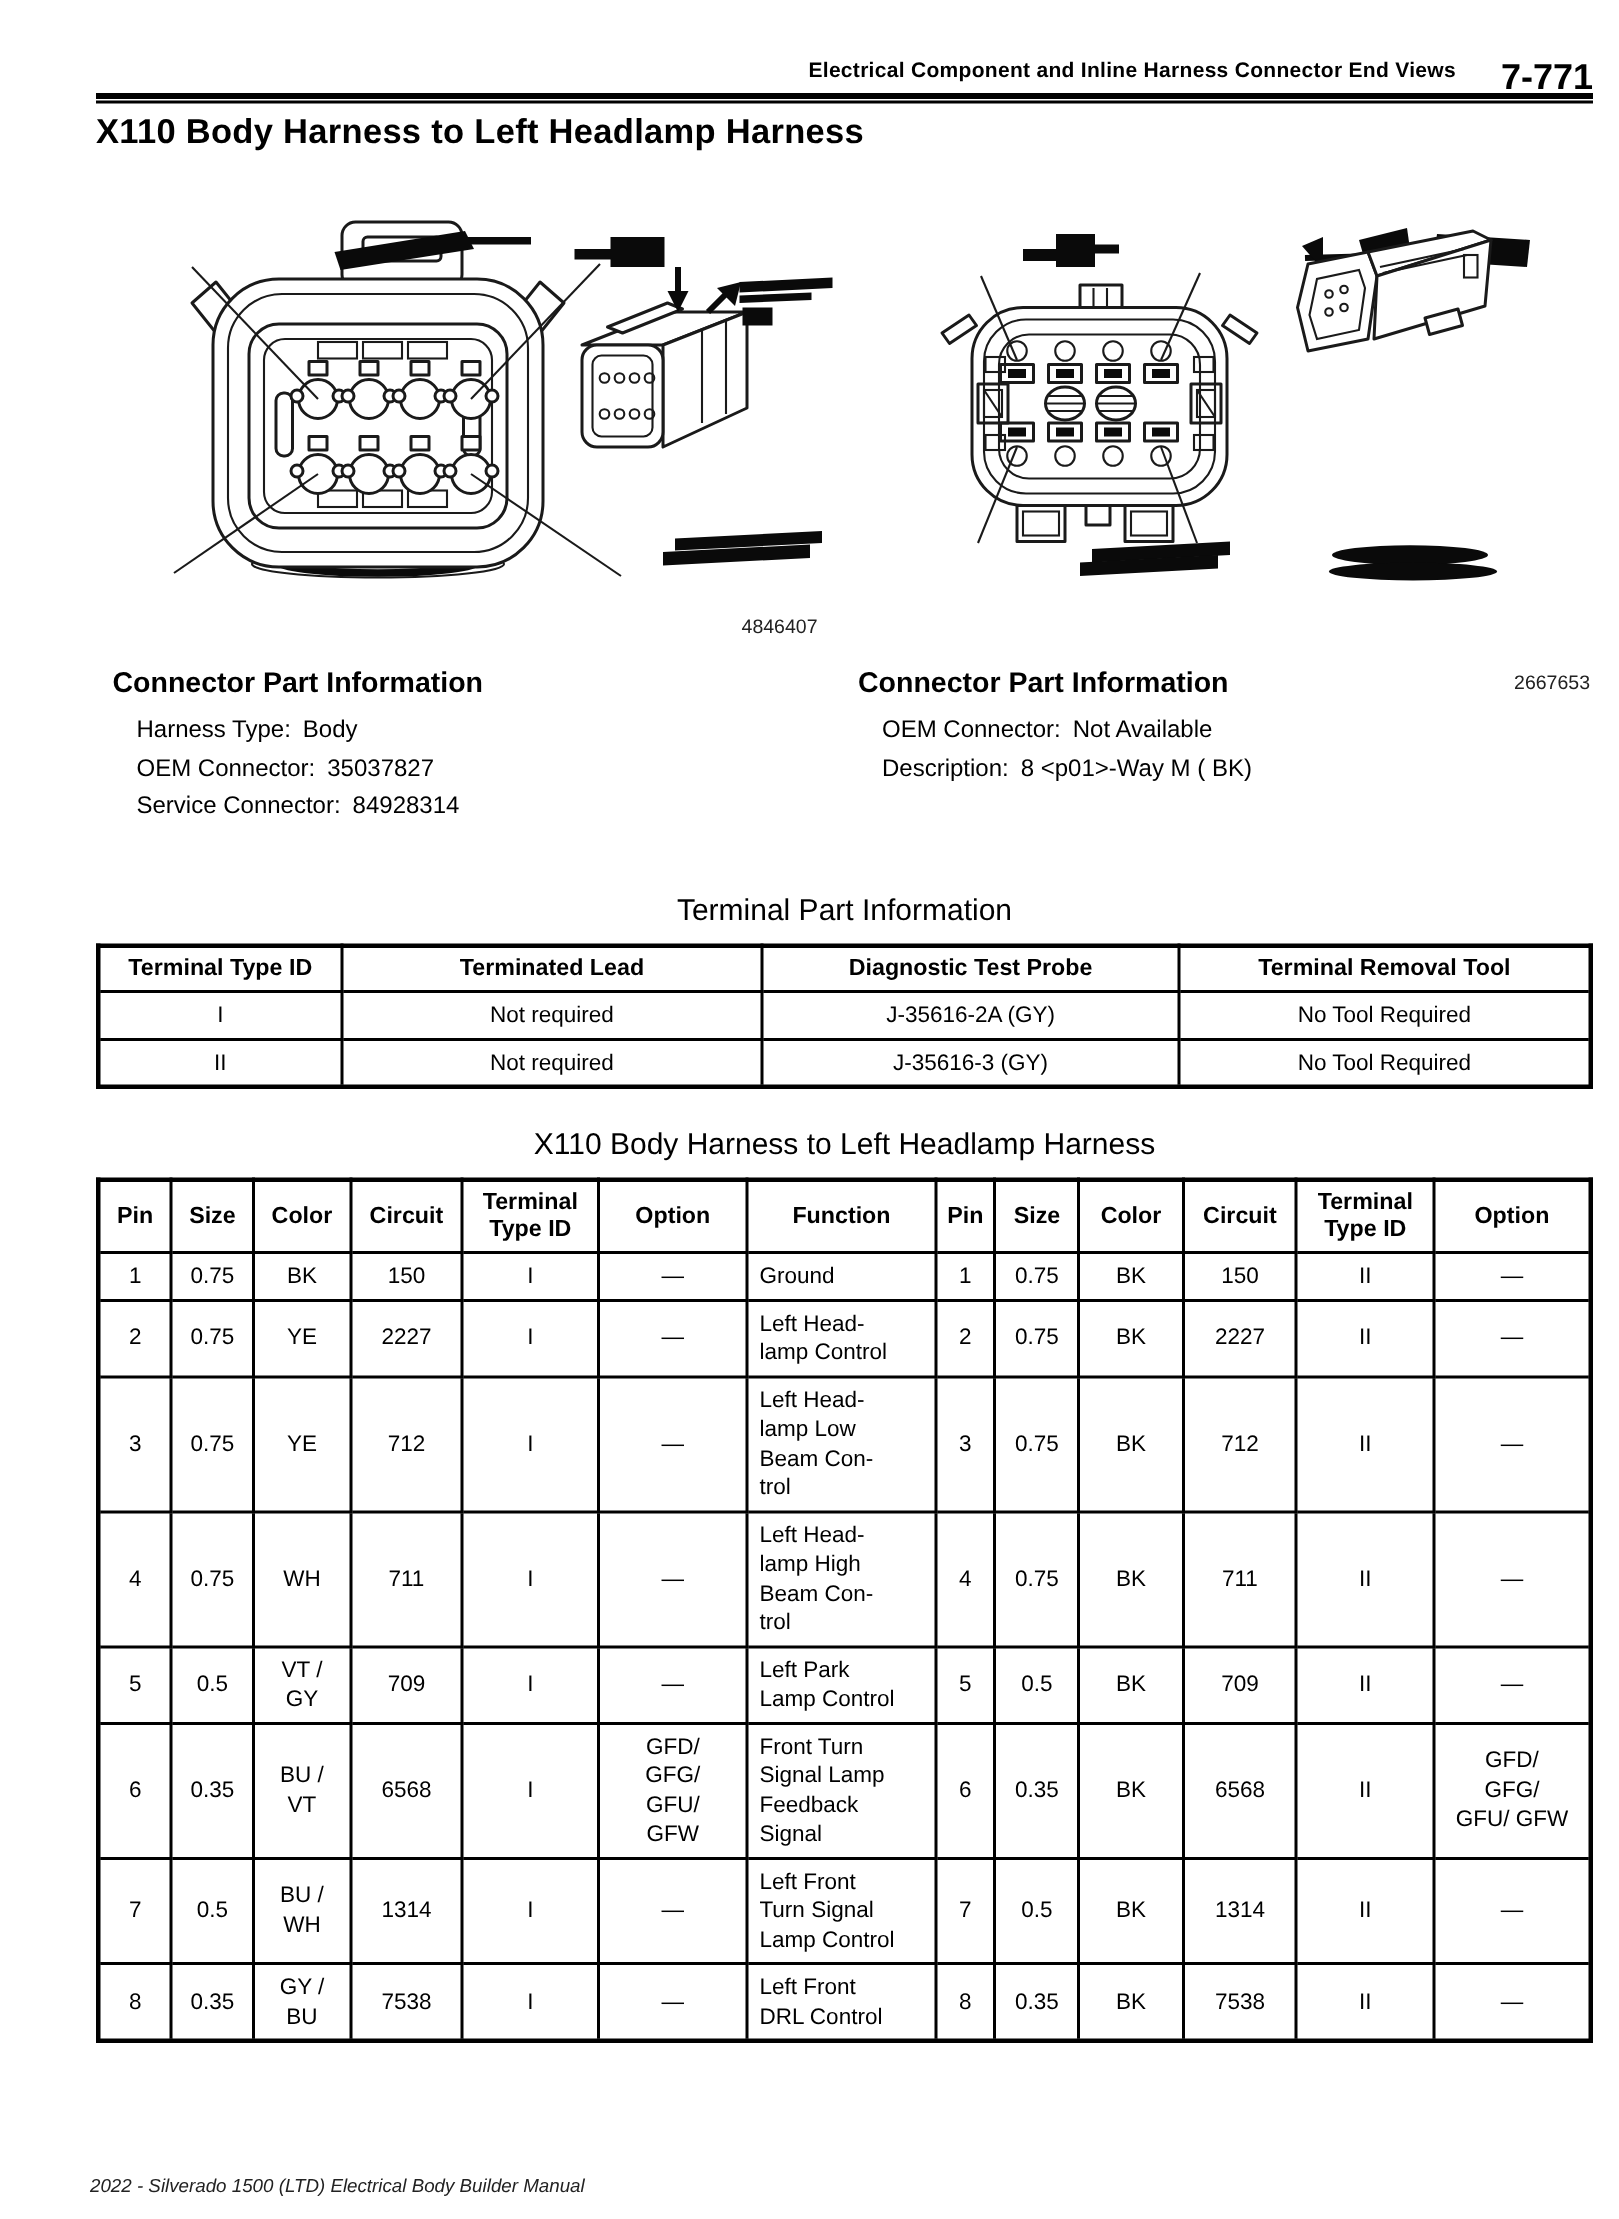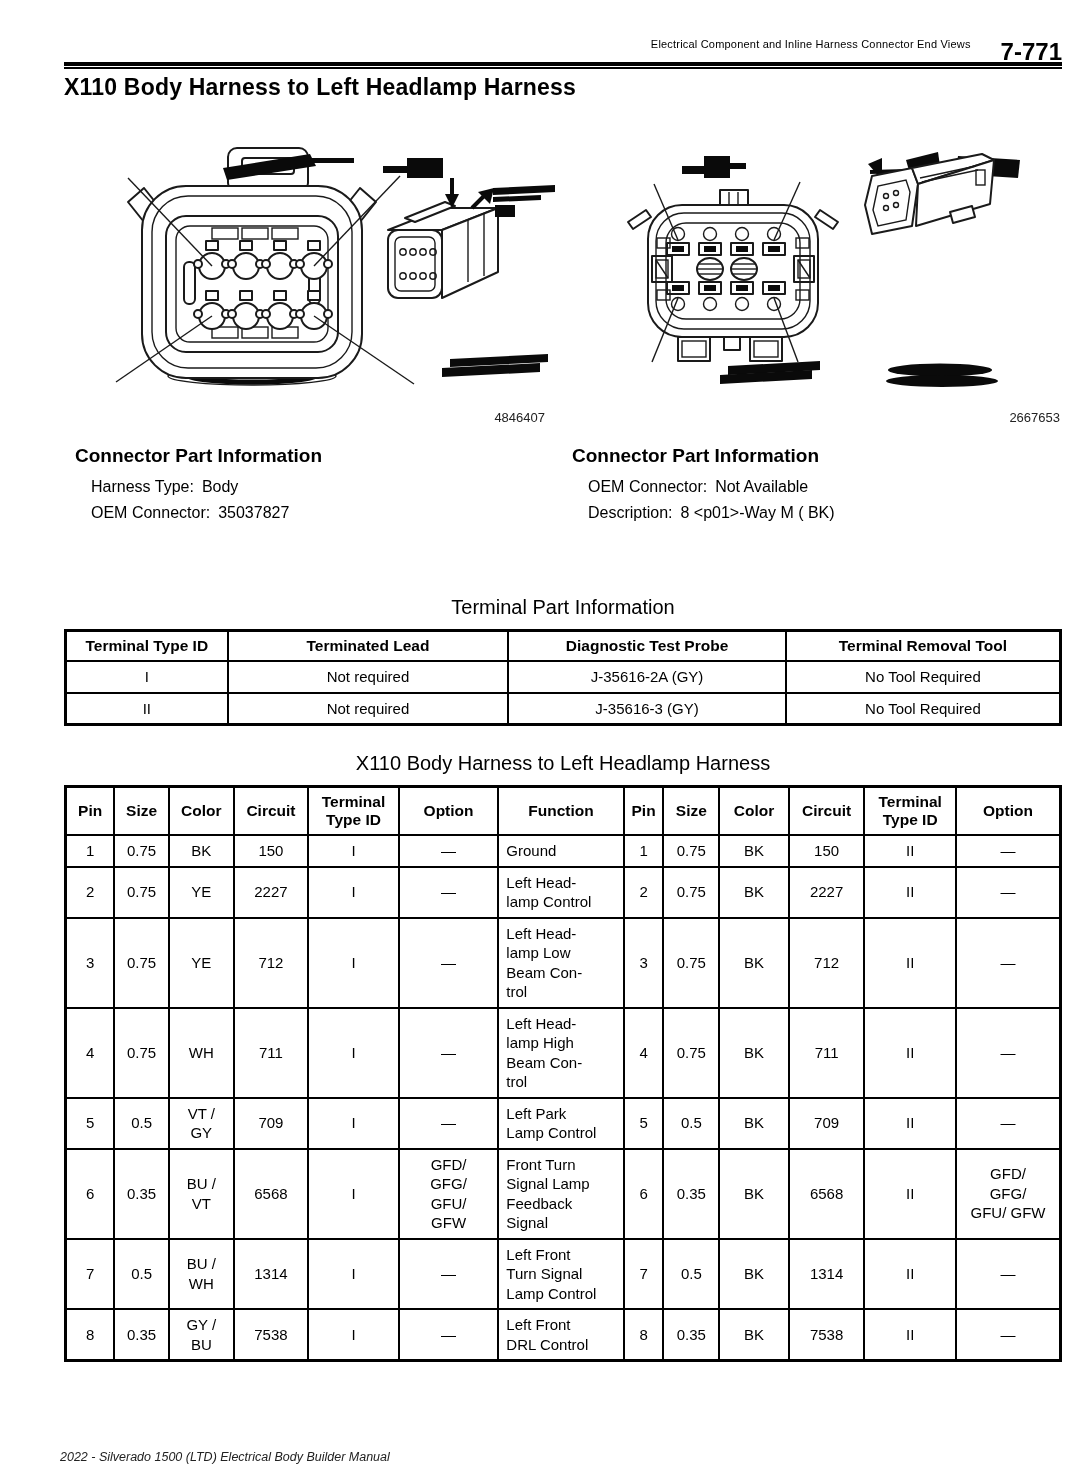--- a/index.html
+++ b/index.html
@@ -2,32 +2,32 @@
 <html><head>
 <meta charset="utf-8">
 <style>
   html,body{margin:0;padding:0;background:#ffffff;}
   .page{
     position:relative;width:1079px;height:1479px;background:#fff;overflow:hidden;
     font-family:"Liberation Sans",sans-serif;color:#000;
   }
   
   .header-row{position:absolute;top:38px;left:64px;width:998px;display:flex;justify-content:flex-end;gap:30px;}
-  .header-title{font-weight:normal;font-size:11px;letter-spacing:.2px;}
+  .header-title{font-weight:bold;font-size:14px;letter-spacing:.2px;}
   .header-page{font-weight:bold;font-size:24px;}
   .rule{position:absolute;top:62px;left:64px;width:998px;}
   .rule-thick{height:4px;background:#000;}
   .rule-thin{height:2px;background:#000;margin-top:1px;}
   .page-title{position:absolute;top:74px;left:64px;font-weight:bold;font-size:23px;letter-spacing:.2px;}
   
   .figures{position:absolute;top:130px;left:0;width:917px;height:310px;}
   .fig-svg{position:absolute;top:0;}
   .fig-num{position:absolute;top:280px;font-size:13px;color:#222;width:115px;text-align:right;}
   .fig-num.left{left:430px;}
-  .fig-num.right{left:945px;}
+  .fig-num.right{left:945px;margin-top:37px;}
   
   .info-row{position:absolute;top:445px;left:0;width:1079px;}
   .info-block{position:absolute;top:0;width:480px;}
   .info-block.left{left:75px;}
   .info-block.right{left:572px;width:490px;}
   .info-heading{font-weight:bold;font-size:19px;margin-bottom:7px;}
   .info-line{padding-left:16px;font-size:16px;line-height:1.6;white-space:nowrap;}
   .info-label{}
   .info-value{margin-left:8px;}
   
@@ -327,20 +327,23 @@
       <div>
 
           <div class="info-line">
             <span class="info-label">Harness Type:</span><span class="info-value">Body</span>
           </div>
 
           <div class="info-line">
             <span class="info-label">OEM Connector:</span><span class="info-value">35037827</span>
           </div>
 
+          <div class="info-line">
+            <span class="info-label">Service Connector:</span><span class="info-value">84928314</span>
+          </div>
 
         </div>
     </div>
     <div class="info-block right">
       <div class="info-heading">Connector Part Information</div>
       <div>
 
 
           <div class="info-line">
             <span class="info-label">OEM Connector:</span><span class="info-value">Not Available</span>

